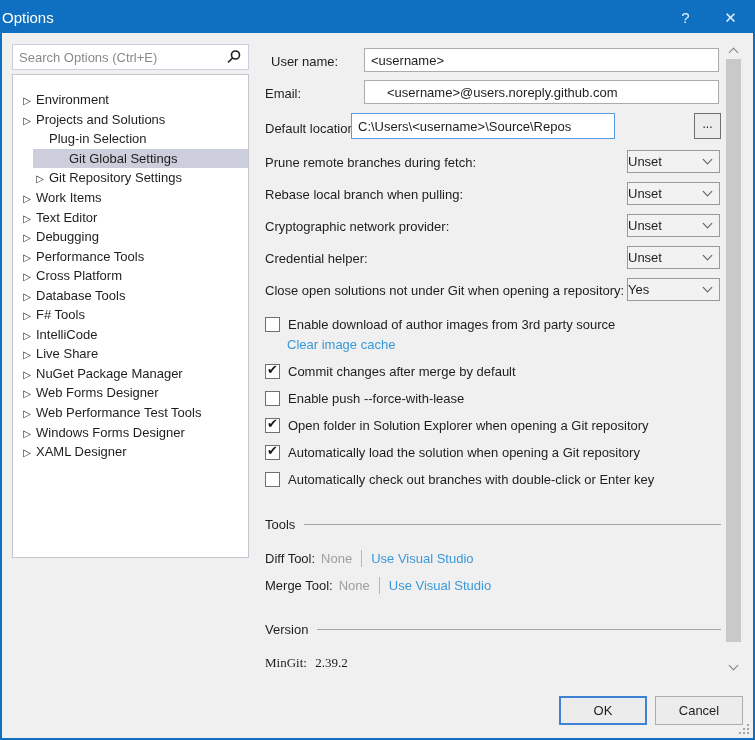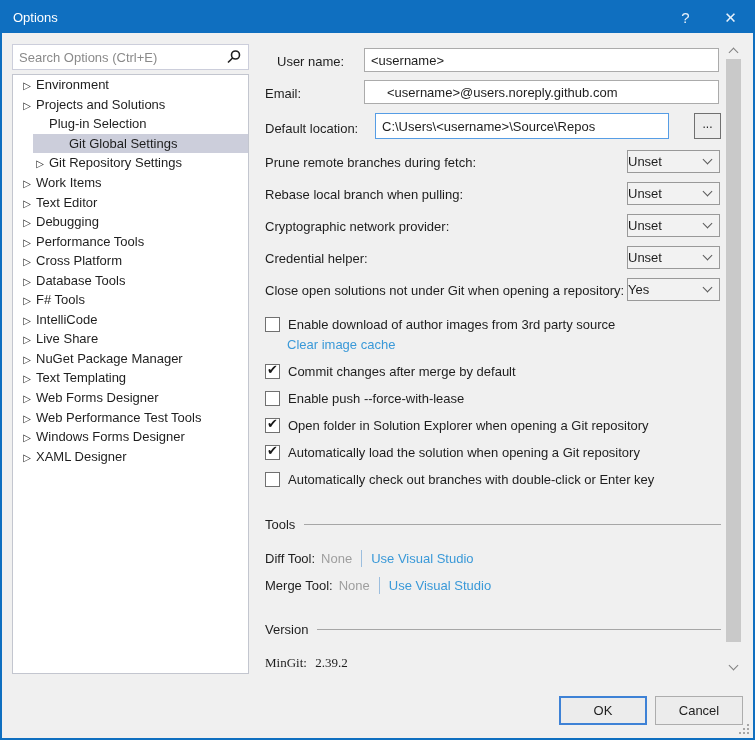--- a/index.html
+++ b/index.html
@@ -4,35 +4,35 @@
 <style>
   * { margin:0; padding:0; box-sizing:border-box; }
   html,body { width:755px; height:740px; }
   body { font-family:"Liberation Sans", sans-serif; font-size:13px; color:#1E1E1E; }
   .dialog { position:relative; width:755px; height:740px; background:#F0F0F0;
             border:2px solid #0F6FC0; overflow:hidden; }
 
   
   .titlebar { position:absolute; top:0; left:0; right:0; height:31px; background:#0F6FC0;
               display:flex; align-items:center; color:#fff; }
-  .title { margin-left:11px; font-size:13px; }
+  .title { font-size:15px; }
   .tb-btns { margin-left:auto; display:flex; height:100%; }
   .tb-btn { width:45px; height:100%; display:flex; align-items:center; justify-content:center;
             font-size:15px; color:#E8F1FA; cursor:default; }
 
   
   .search { position:absolute; left:10px; top:42px; width:237px; height:26px;
             border:1px solid #CCCEDB; background:#fff; display:flex; align-items:center; padding:0 6px;gap:14px; }
   .search input { flex:1; border:0; outline:0; font:13px "Liberation Sans",sans-serif; color:#1E1E1E; background:transparent; }
   .search input::placeholder { color:#8A8A8A; }
   .sicon { flex:0 0 16px; height:16px; }
 
   
-  .tree { position:absolute; left:10px; top:72px; width:237px; height:600px;
-          border:1px solid #C3C6CF; background:#fff; padding-top:0; overflow:hidden; }
+  .tree { position:absolute; left:10px; top:72px; width:237px; height:484px;
+          border:1px solid #C3C6CF; background:#fff; padding-top:15px; overflow:hidden; }
   .trow { height:19.55px; display:flex; align-items:center; padding-left:5px; white-space:nowrap; }
   .trow.l1 { padding-left:18px; }
   .trow.selected { background:#CCCEDB;margin-left:20px; }
   .exp { flex:0 0 18px; text-align:center; color:#262626; }
   .exp.c::before { content:"▷"; font-size:10px; }
   .exp.e::before { content:"◢"; font-size:9px; }
   .tl { font-size:13px; }
 
   
   .content { position:absolute; left:255px; top:32px; width:490px; height:640px; }
@@ -156,50 +156,46 @@
     <div class="trow">
         <span class="exp c"></span>
         <span class="tl">Live Share</span>
       </div>
     <div class="trow">
         <span class="exp c"></span>
         <span class="tl">NuGet Package Manager</span>
       </div>
     <div class="trow">
         <span class="exp c"></span>
-        <span class="tl">Text Templating</span>
-      </div>
-    <div class="trow">
-        <span class="exp c"></span>
         <span class="tl">Web Forms Designer</span>
       </div>
     <div class="trow">
         <span class="exp c"></span>
         <span class="tl">Web Performance Test Tools</span>
       </div>
     <div class="trow">
         <span class="exp c"></span>
         <span class="tl">Windows Forms Designer</span>
       </div>
     <div class="trow">
         <span class="exp c"></span>
         <span class="tl">XAML Designer</span>
       </div>
   </div>
 
   <div class="content">
 
-    <span class="lbl" style="left:20px; top:20px">User name:</span>
+    <span class="lbl" style="left:14px; top:20px">User name:</span>
     <input class="txt" style="left: 107px; top: 14px; width: 355px;" value="&lt;username&gt;">
 
     <span class="lbl" style="left:8px; top:52px">Email:</span>
     <input class="txt" style="left: 107px; top: 46px; width: 355px; padding-left: 22px;" value="&lt;username&gt;@users.noreply.github.com">
 
     <span class="lbl" style="left:8px; top:87px">Default location:</span>
-    <input class="txt focus" style="left: 118px; top: 79px; width: 294px; height: 26px;" value="C:\Users\&lt;username&gt;\Source\Repos">
+    <input class="txt focus" style="left: 94px; top: 79px; width: 264px; height: 26px;" value="C:\Users\&lt;username&gt;\Source\Repos">
     <div class="browse" style="left:437px; top:79px">...</div>
 
     <span class="lbl" style="left:8px; top:121px">Prune remote branches during fetch:</span>
     <div class="combo" style="left:370px; top:116px">
         <span class="cv">Unset</span>
         <span class="chevd"></span>
       </div>
 
     <span class="lbl" style="left:8px; top:153px">Rebase local branch when pulling:</span>
     <div class="combo" style="left:370px; top:148px">

